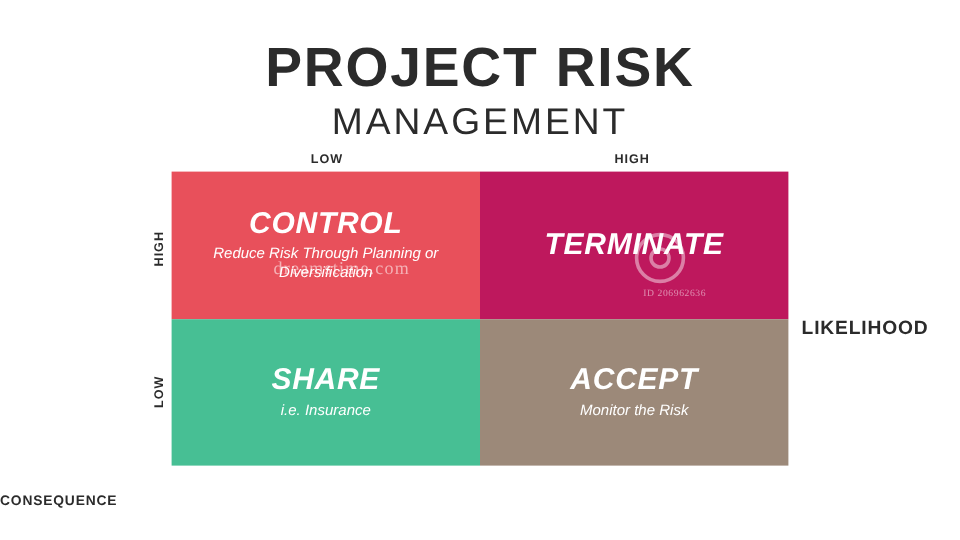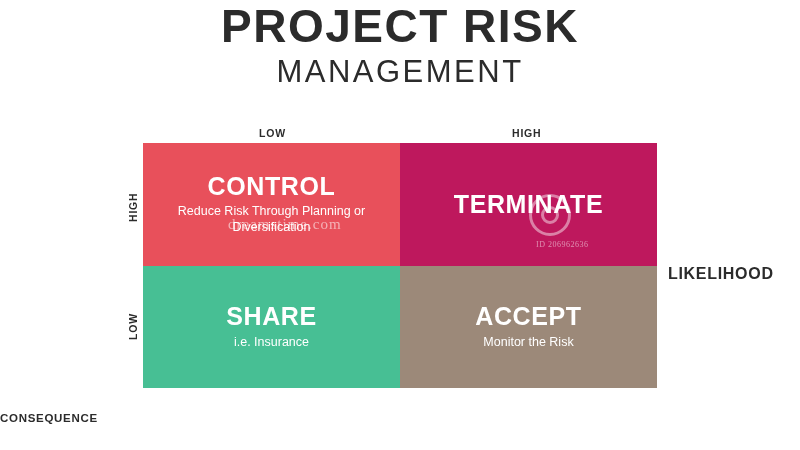--- a/index.html
+++ b/index.html
@@ -17,21 +17,21 @@
 
   .page {
     position: relative;
     width: 800px;
     height: 450px;
   }
 
   
   .title-block {
     position: absolute;
-    top: 2px;
+    top: 32px;
     left: 0;
     width: 800px;
     text-align: center;
   }
   .title-main {
     font-size: 46px;
     font-weight: 700;
     letter-spacing: 1.5px;
     color: #2b2b2b;
     line-height: 1.05;
@@ -47,20 +47,21 @@
   
   .matrix {
     position: absolute;
     left: 143px;
     top: 143px;
     width: 514px;
     height: 245px;
     display: grid;
     grid-template-columns: 1fr 1fr;
     grid-template-rows: 1fr 1fr;
+    font-style: italic;
   }
   .cell {
     position: relative;
     display: flex;
     flex-direction: column;
     align-items: center;
     justify-content: center;
     box-sizing: border-box;
     padding: 4px 10px;
     color: #ffffff;

